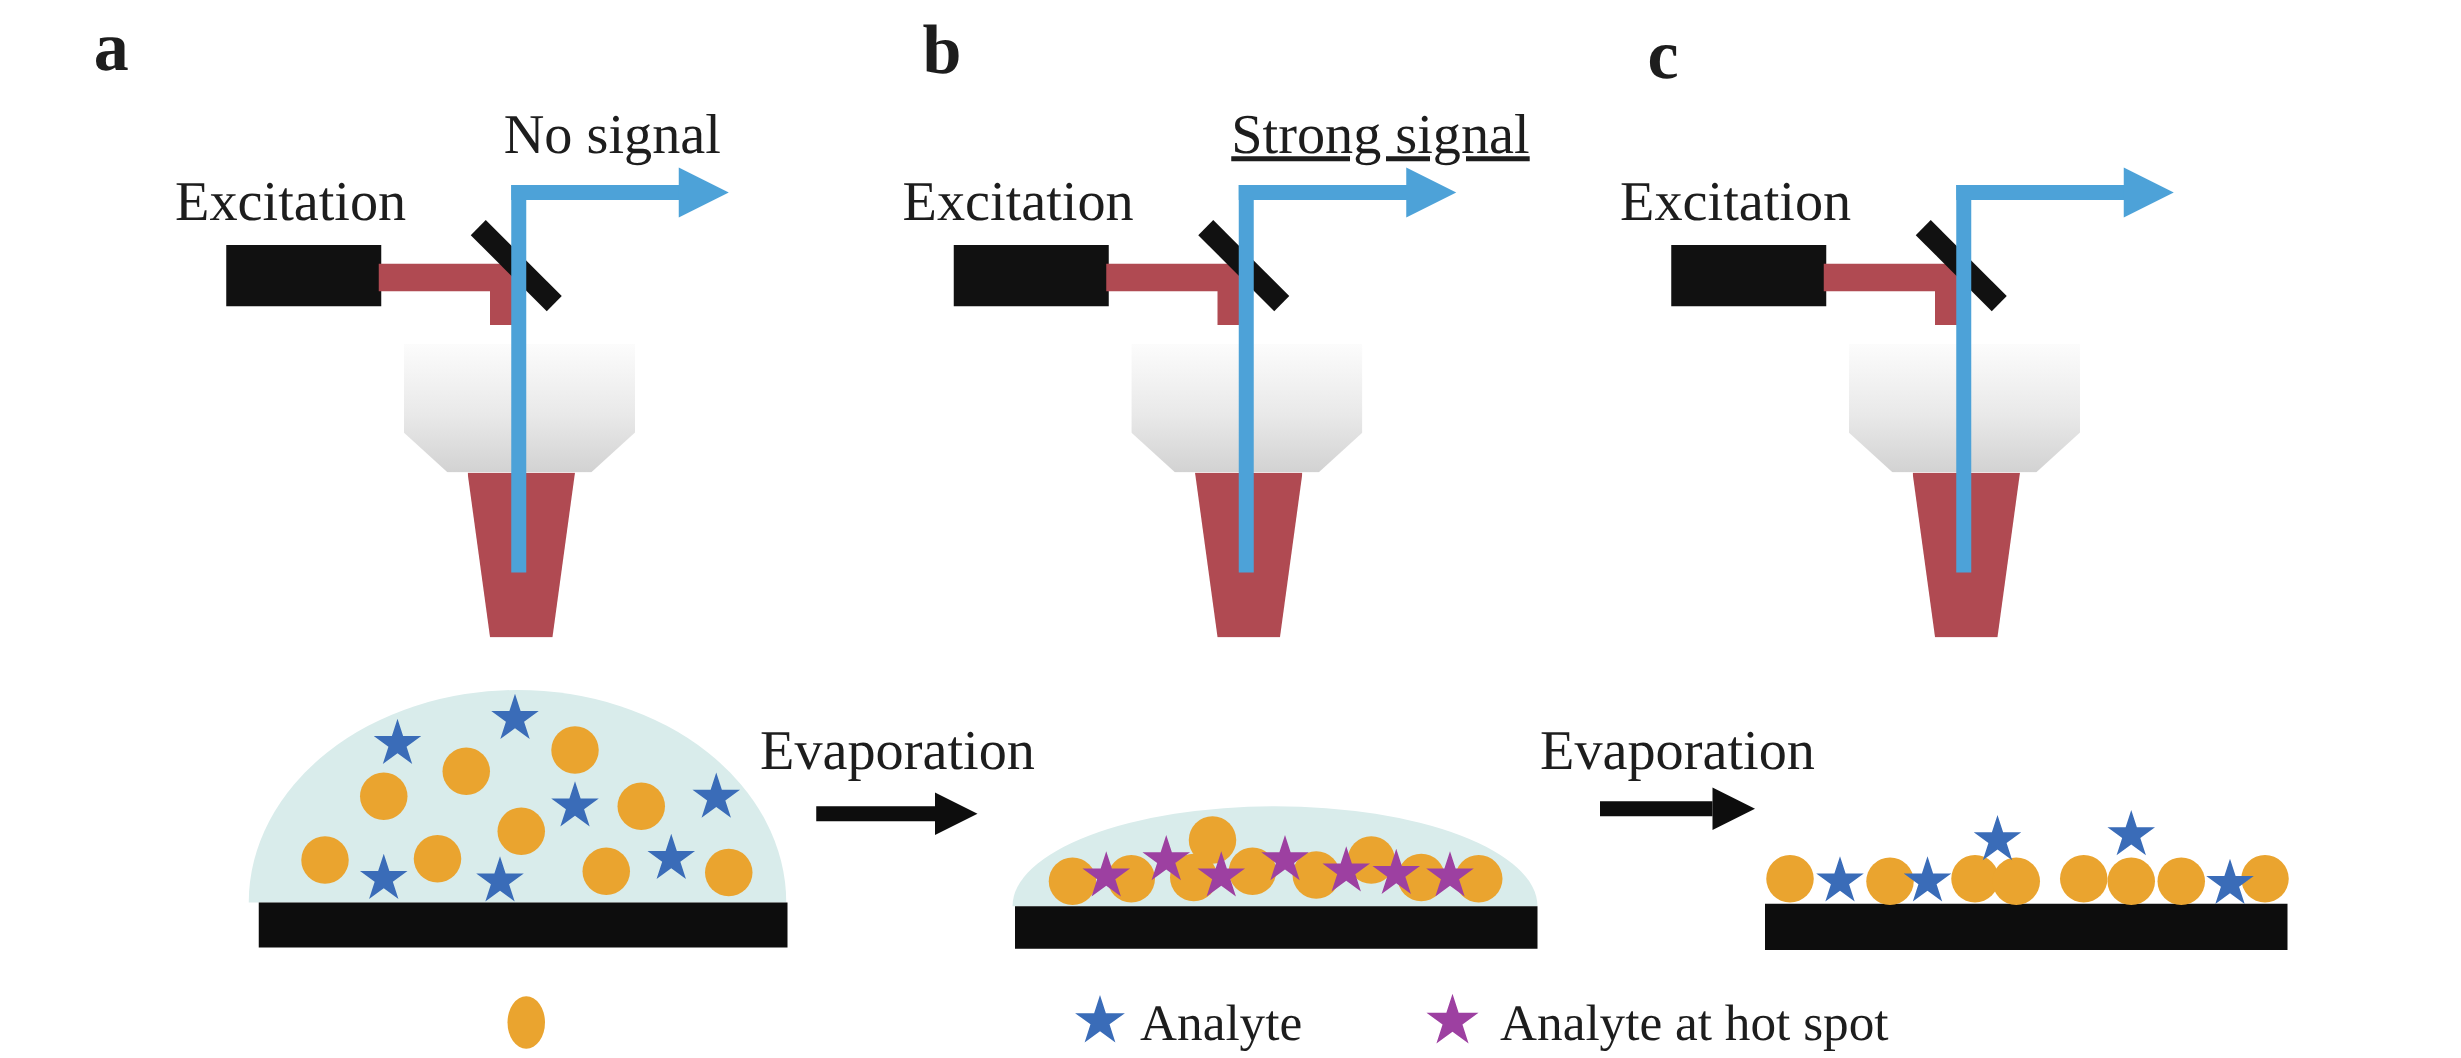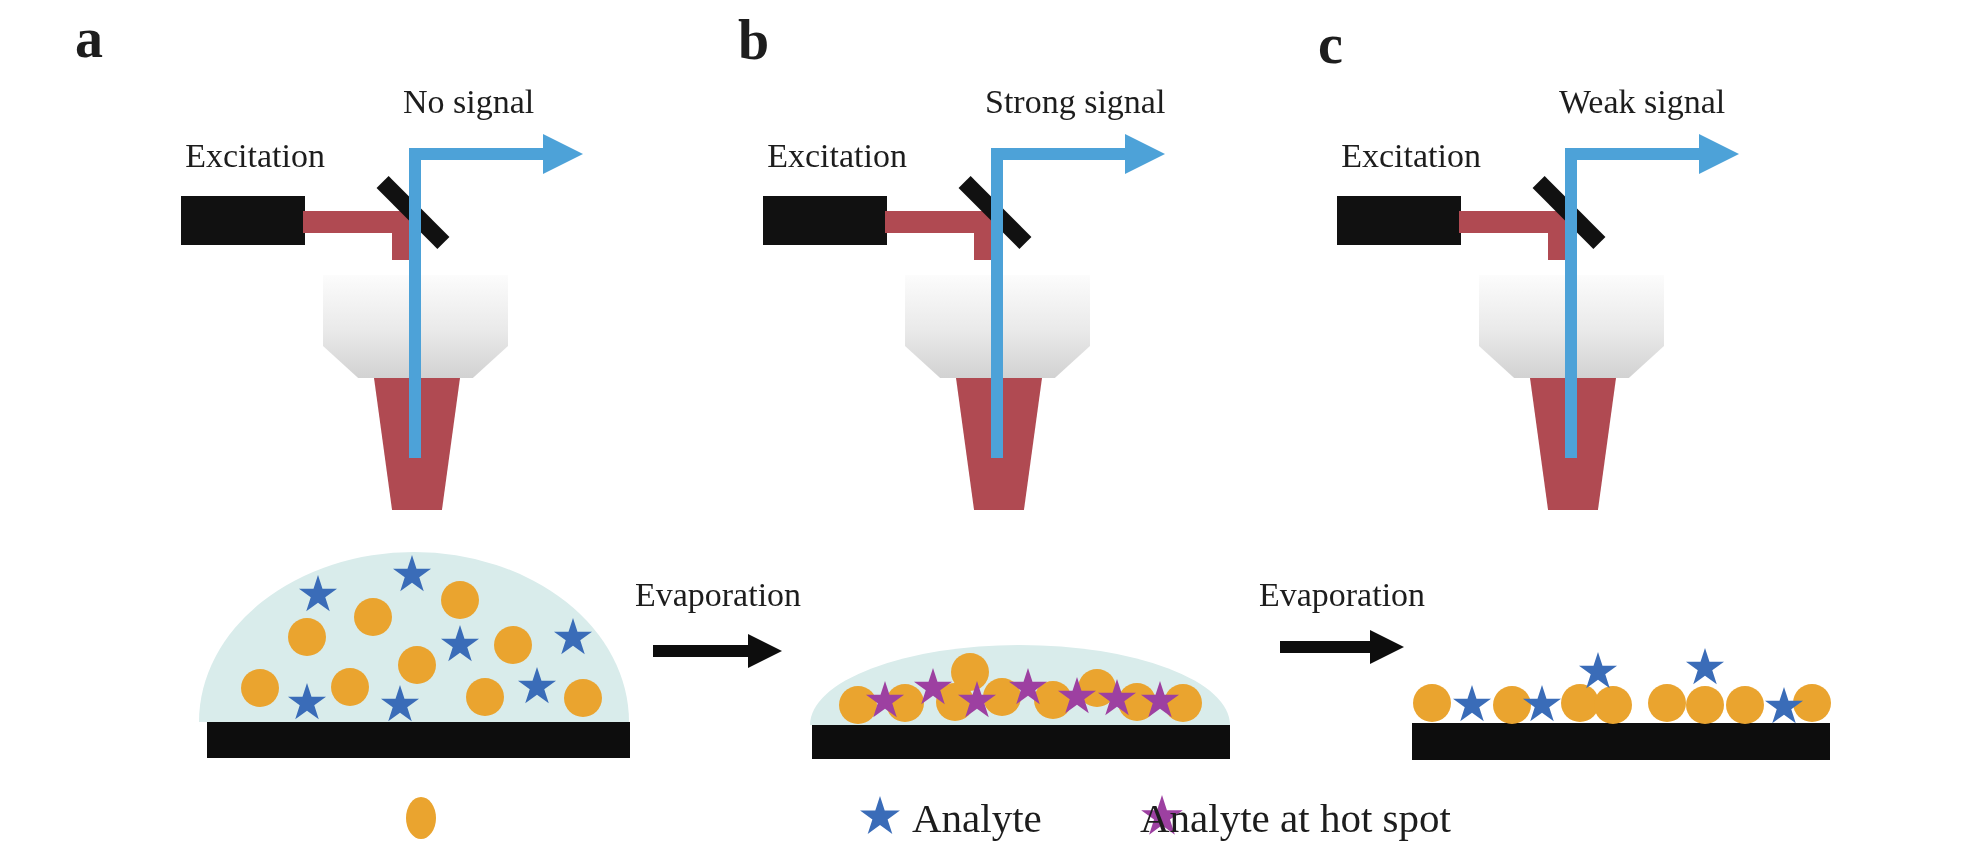--- a/index.html
+++ b/index.html
@@ -2,21 +2,21 @@
 <html><head>
 <meta charset="utf-8">
 <style>
   html,body{margin:0;padding:0;background:#ffffff;}
   .canvas{
     position:relative;width:1969px;height:846px;background:#ffffff;overflow:hidden;
     font-family:"Liberation Serif","DejaVu Serif",serif;color:#1d1d1d;
   }
   .abs{position:absolute;}
   .panel-letter{font-size:56px;font-weight:bold;line-height:1;}
-  .fig-label{font-size:34px;line-height:1;white-space:nowrap;}
+  .fig-label{font-size:45px;line-height:1;white-space:nowrap;}
   .right-align{text-align:right;}
   .legend-label{font-size:41px;line-height:1;white-space:nowrap;}
 </style>
 </head>
 <body>
 
 <div class="canvas">
   <div id="scene" class="abs" style="left:0;top:0;width:100%;height:100%;">
       <div class="abs panel-letter" style="left: 75px; top: 10px;">a</div>
       <div class="abs fig-label right-align" style="left: 25px; top: 139px; width: 300px;">Excitation</div>
@@ -25,33 +25,32 @@
       <div class="abs" style="left: 303px; top: 211px; width: 110px; height: 22px; background: rgb(176, 74, 82);"></div>
       <div class="abs" style="left: 392px; top: 230px; width: 19px; height: 30px; background: rgb(176, 74, 82);"></div>
       <div class="abs" style="left: 370px; top: 204px; width: 86px; height: 17px; background: rgb(17, 17, 17); transform: rotate(45deg);"></div>
       <div class="abs" style="left: 323px; top: 275px; width: 185px; height: 103px; background: linear-gradient(rgb(252, 252, 252) 0%, rgb(233, 233, 233) 55%, rgb(210, 210, 210) 100%); clip-path: polygon(0px 0px, 100% 0px, 100% 69%, 81% 100%, 19% 100%, 0px 69%);"></div>
       <div class="abs" style="left: 374px; top: 378px; width: 86px; height: 132px; background: rgb(176, 74, 82); clip-path: polygon(0px 0px, 100% 0px, 79% 100%, 21% 100%);"></div>
       <div class="abs" style="left: 409px; top: 148px; width: 12px; height: 310px; background: rgb(77, 162, 216);"></div>
       <div class="abs" style="left: 409px; top: 148px; width: 136px; height: 12px; background: rgb(77, 162, 216);"></div>
       <div class="abs" style="left: 543px; top: 134px; width: 0px; height: 0px; background: transparent; border-top: 20px solid transparent; border-bottom: 20px solid transparent; border-left: 40px solid rgb(77, 162, 216);"></div>
       <div class="abs panel-letter" style="left: 738px; top: 12px;">b</div>
       <div class="abs fig-label right-align" style="left: 607px; top: 139px; width: 300px;">Excitation</div>
-      <div class="abs fig-label" style="left: 985px; top: 85px;">Strong signal</div>
+      <div class="abs fig-label" style="left: 985px; top: 85px; text-decoration: underline;">Strong signal</div>
       <div class="abs" style="left: 763px; top: 196px; width: 124px; height: 49px; background: rgb(17, 17, 17);"></div>
       <div class="abs" style="left: 885px; top: 211px; width: 110px; height: 22px; background: rgb(176, 74, 82);"></div>
       <div class="abs" style="left: 974px; top: 230px; width: 19px; height: 30px; background: rgb(176, 74, 82);"></div>
       <div class="abs" style="left: 952px; top: 204px; width: 86px; height: 17px; background: rgb(17, 17, 17); transform: rotate(45deg);"></div>
       <div class="abs" style="left: 905px; top: 275px; width: 185px; height: 103px; background: linear-gradient(rgb(252, 252, 252) 0%, rgb(233, 233, 233) 55%, rgb(210, 210, 210) 100%); clip-path: polygon(0px 0px, 100% 0px, 100% 69%, 81% 100%, 19% 100%, 0px 69%);"></div>
       <div class="abs" style="left: 956px; top: 378px; width: 86px; height: 132px; background: rgb(176, 74, 82); clip-path: polygon(0px 0px, 100% 0px, 79% 100%, 21% 100%);"></div>
       <div class="abs" style="left: 991px; top: 148px; width: 12px; height: 310px; background: rgb(77, 162, 216);"></div>
       <div class="abs" style="left: 991px; top: 148px; width: 136px; height: 12px; background: rgb(77, 162, 216);"></div>
       <div class="abs" style="left: 1125px; top: 134px; width: 0px; height: 0px; background: transparent; border-top: 20px solid transparent; border-bottom: 20px solid transparent; border-left: 40px solid rgb(77, 162, 216);"></div>
       <div class="abs panel-letter" style="left: 1318px; top: 16px;">c</div>
       <div class="abs fig-label right-align" style="left: 1181px; top: 139px; width: 300px;">Excitation</div>
-      <div class="abs fig-label" style="left: 1559px; top: 85px;">Weak signal</div>
       <div class="abs" style="left: 1337px; top: 196px; width: 124px; height: 49px; background: rgb(17, 17, 17);"></div>
       <div class="abs" style="left: 1459px; top: 211px; width: 110px; height: 22px; background: rgb(176, 74, 82);"></div>
       <div class="abs" style="left: 1548px; top: 230px; width: 19px; height: 30px; background: rgb(176, 74, 82);"></div>
       <div class="abs" style="left: 1526px; top: 204px; width: 86px; height: 17px; background: rgb(17, 17, 17); transform: rotate(45deg);"></div>
       <div class="abs" style="left: 1479px; top: 275px; width: 185px; height: 103px; background: linear-gradient(rgb(252, 252, 252) 0%, rgb(233, 233, 233) 55%, rgb(210, 210, 210) 100%); clip-path: polygon(0px 0px, 100% 0px, 100% 69%, 81% 100%, 19% 100%, 0px 69%);"></div>
       <div class="abs" style="left: 1530px; top: 378px; width: 86px; height: 132px; background: rgb(176, 74, 82); clip-path: polygon(0px 0px, 100% 0px, 79% 100%, 21% 100%);"></div>
       <div class="abs" style="left: 1565px; top: 148px; width: 12px; height: 310px; background: rgb(77, 162, 216);"></div>
       <div class="abs" style="left: 1565px; top: 148px; width: 136px; height: 12px; background: rgb(77, 162, 216);"></div>
       <div class="abs" style="left: 1699px; top: 134px; width: 0px; height: 0px; background: transparent; border-top: 20px solid transparent; border-bottom: 20px solid transparent; border-left: 40px solid rgb(77, 162, 216);"></div>
       <div class="abs" style="left: 199px; top: 552px; width: 430px; height: 170px; background: rgb(217, 236, 235); border-radius: 215px 215px 0px 0px / 170px 170px 0px 0px;"></div>
@@ -149,15 +148,15 @@
       <div class="abs" style="left: 1280px; top: 641px; width: 90px; height: 12px; background: rgb(13, 13, 13);"></div>
       <div class="abs" style="left: 1370px; top: 630px; width: 0px; height: 0px; background: transparent; border-top: 17px solid transparent; border-bottom: 17px solid transparent; border-left: 34px solid rgb(13, 13, 13);"></div>
       <div class="abs" style="left: 406px; top: 797px; width: 30px; height: 42px; background: rgb(234, 164, 47); border-radius: 50%;"></div>
       <div class="abs" style="left: 858px; top: 795px; width: 44px; height: 44px;"><svg width="44" height="44" viewBox="-1.05 -1.05 2.1 2.1">
           <polygon fill="#3a6cb8" points="0,-1 0.2245,-0.309 0.951,-0.309 0.3633,0.118 0.5878,0.809 0,0.382 -0.5878,0.809 -0.3633,0.118 -0.951,-0.309 -0.2245,-0.309"></polygon>
         </svg></div>
       <div class="abs" style="left: 1139px; top: 794px; width: 46px; height: 46px;"><svg width="46" height="46" viewBox="-1.05 -1.05 2.1 2.1">
           <polygon fill="#9d40a1" points="0,-1 0.2245,-0.309 0.951,-0.309 0.3633,0.118 0.5878,0.809 0,0.382 -0.5878,0.809 -0.3633,0.118 -0.951,-0.309 -0.2245,-0.309"></polygon>
         </svg></div>
       <div class="abs legend-label" style="left: 912px; top: 798px;">Analyte</div>
-      <div class="abs legend-label" style="left: 1140px; top: 798px; text-align: center;">Analyte at hot spot</div>
+      <div class="abs legend-label" style="left: 1200px; top: 798px; text-align: center;">Analyte at hot spot</div>
     </div>
 </div>
 
 </body></html>

